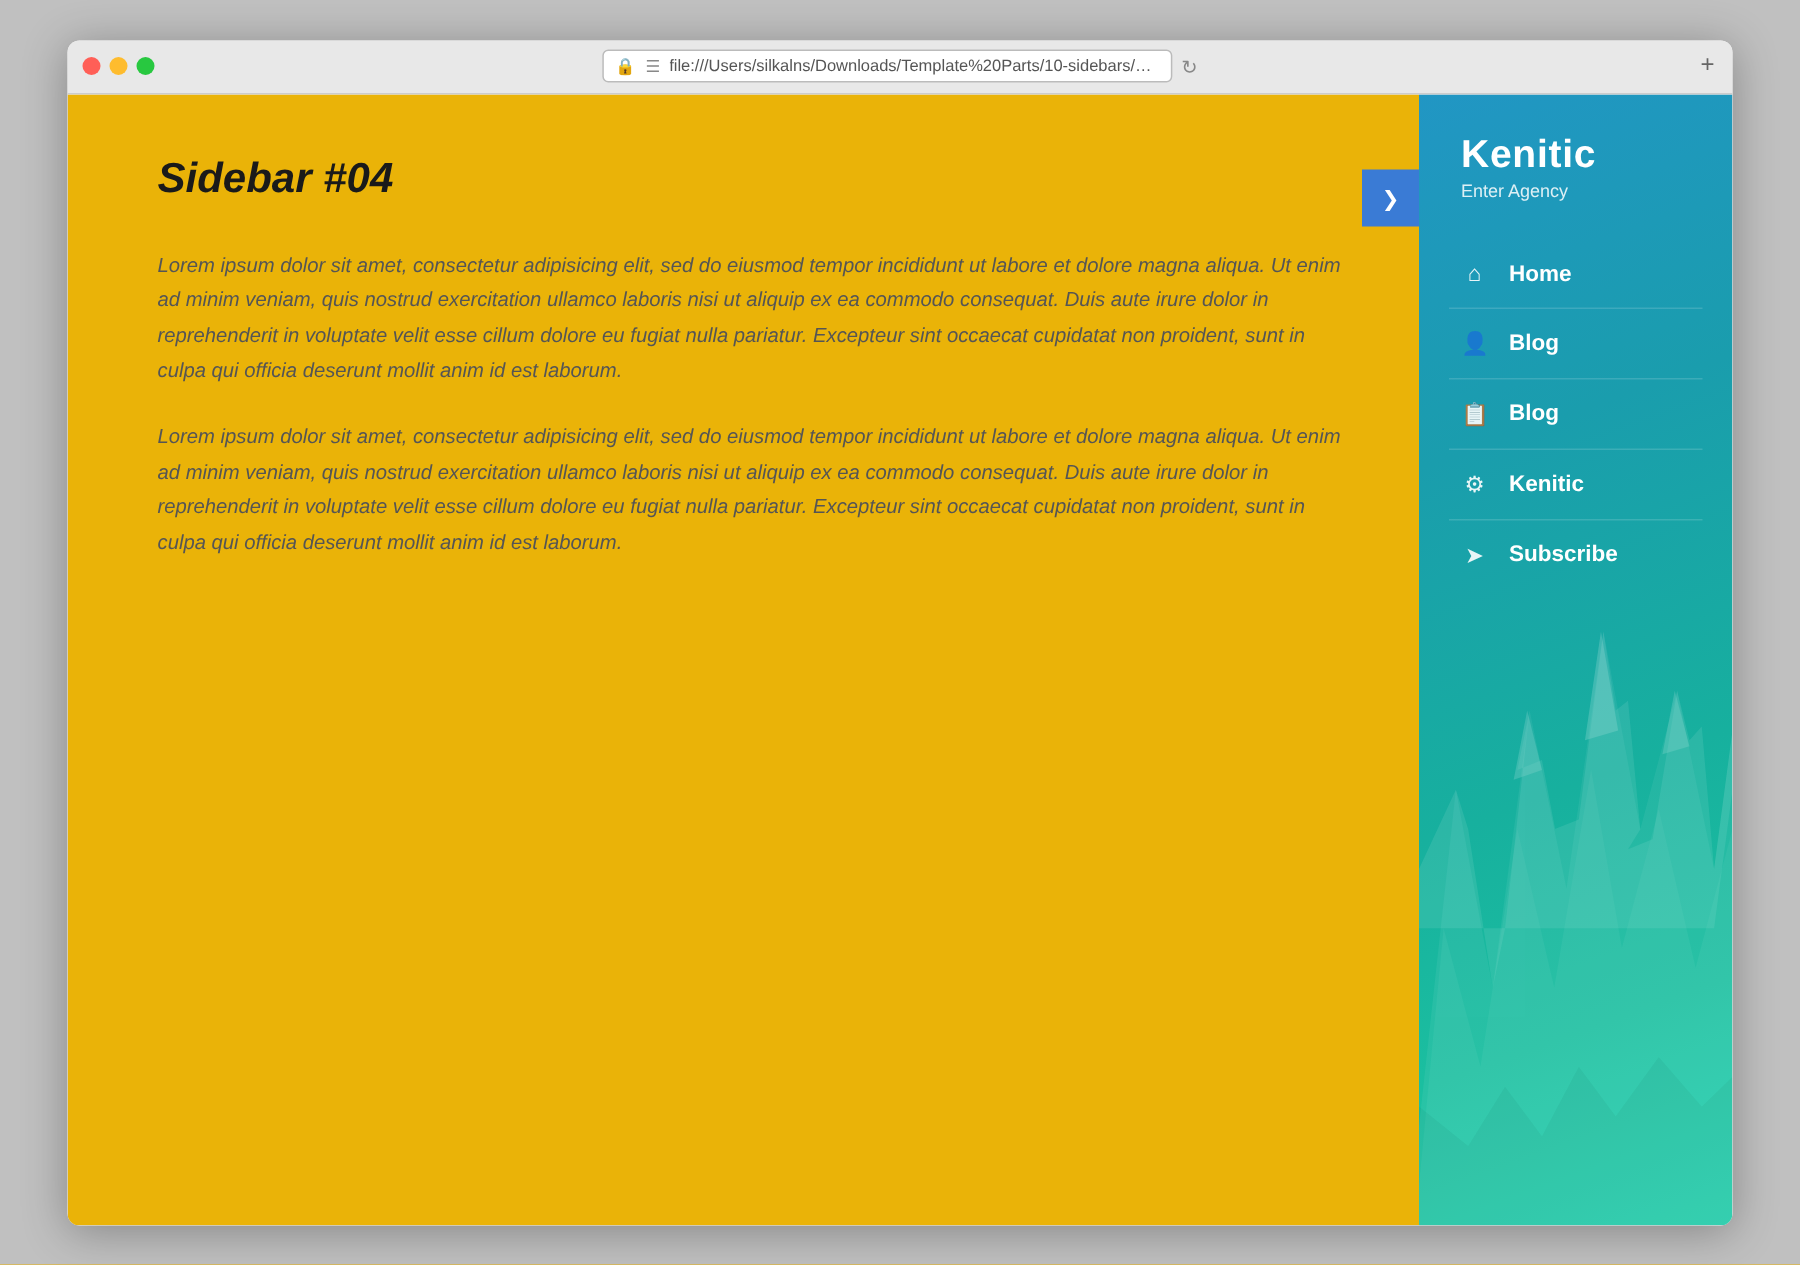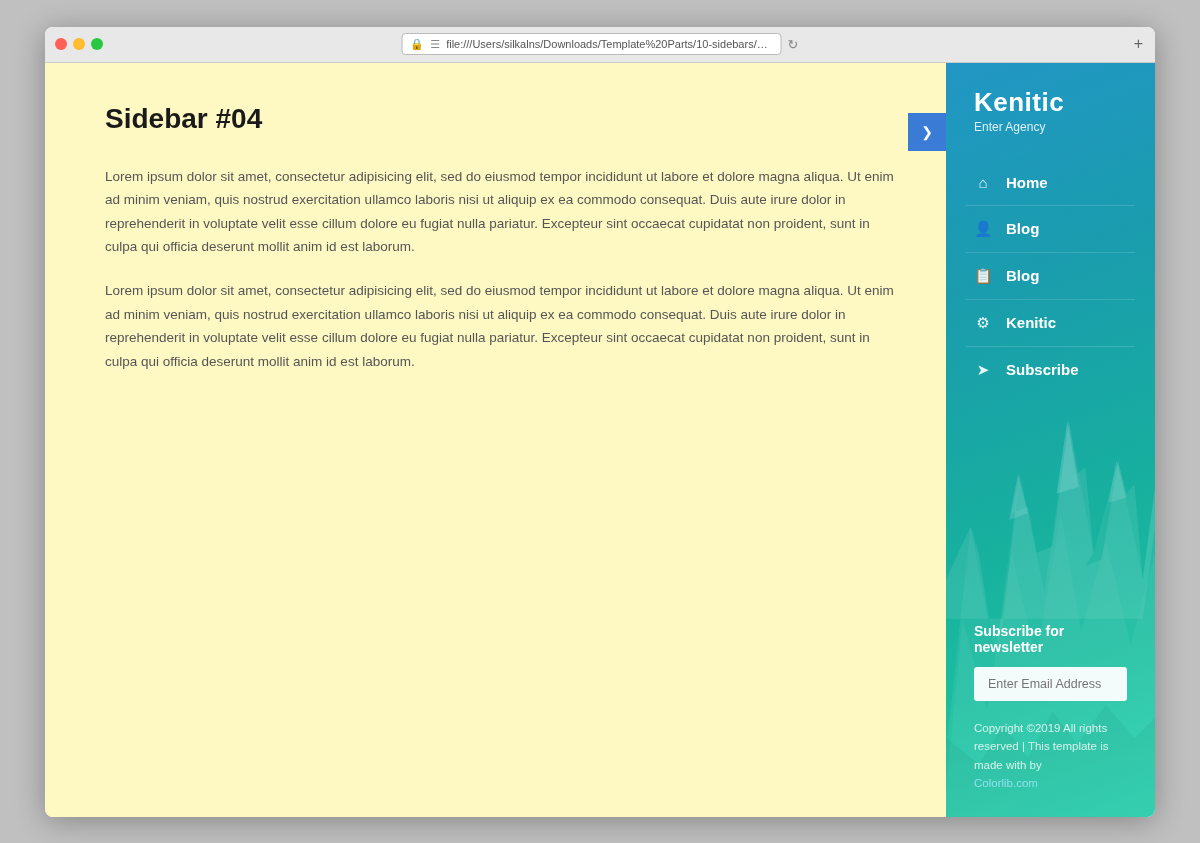--- a/index.html
+++ b/index.html
@@ -98,23 +98,24 @@
     
     .browser-content {
       display: flex;
       flex: 1;
       overflow: hidden;
     }
 
     
     .main-content {
       flex: 1;
-      background: #fef9c3;
+      background: #eab308;
       padding: 40px 50px 64px 60px;
       overflow-y: auto;
+      font-style: italic;
     }
 
     .page-title {
       font-size: 28px;
       font-weight: 700;
       color: #1a1a1a;
       margin-bottom: 30px;
     }
 
     .content-paragraph {
@@ -347,25 +348,16 @@
             <span class="nav-icon">⚙</span>
             <span class="nav-label">Kenitic</span>
           </div>
           <div class="nav-divider"></div>
           <div class="nav-item">
             <span class="nav-icon">➤</span>
             <span class="nav-label">Subscribe</span>
           </div>
         </nav>
 
-        <div class="sidebar-footer">
-          <div class="newsletter-title">Subscribe for newsletter</div>
-          <input class="email-input" type="email" placeholder="Enter Email Address" style="">
-          <div class="copyright-text">
-            <span>Copyright ©2019 All rights reserved | This template is made with by</span>
-            <br>
-            <span class="copyright-link">Colorlib.com</span>
-          </div>
-        </div>
       </div>
     </div>
   </div>
 </div>
 
 </body></html>

